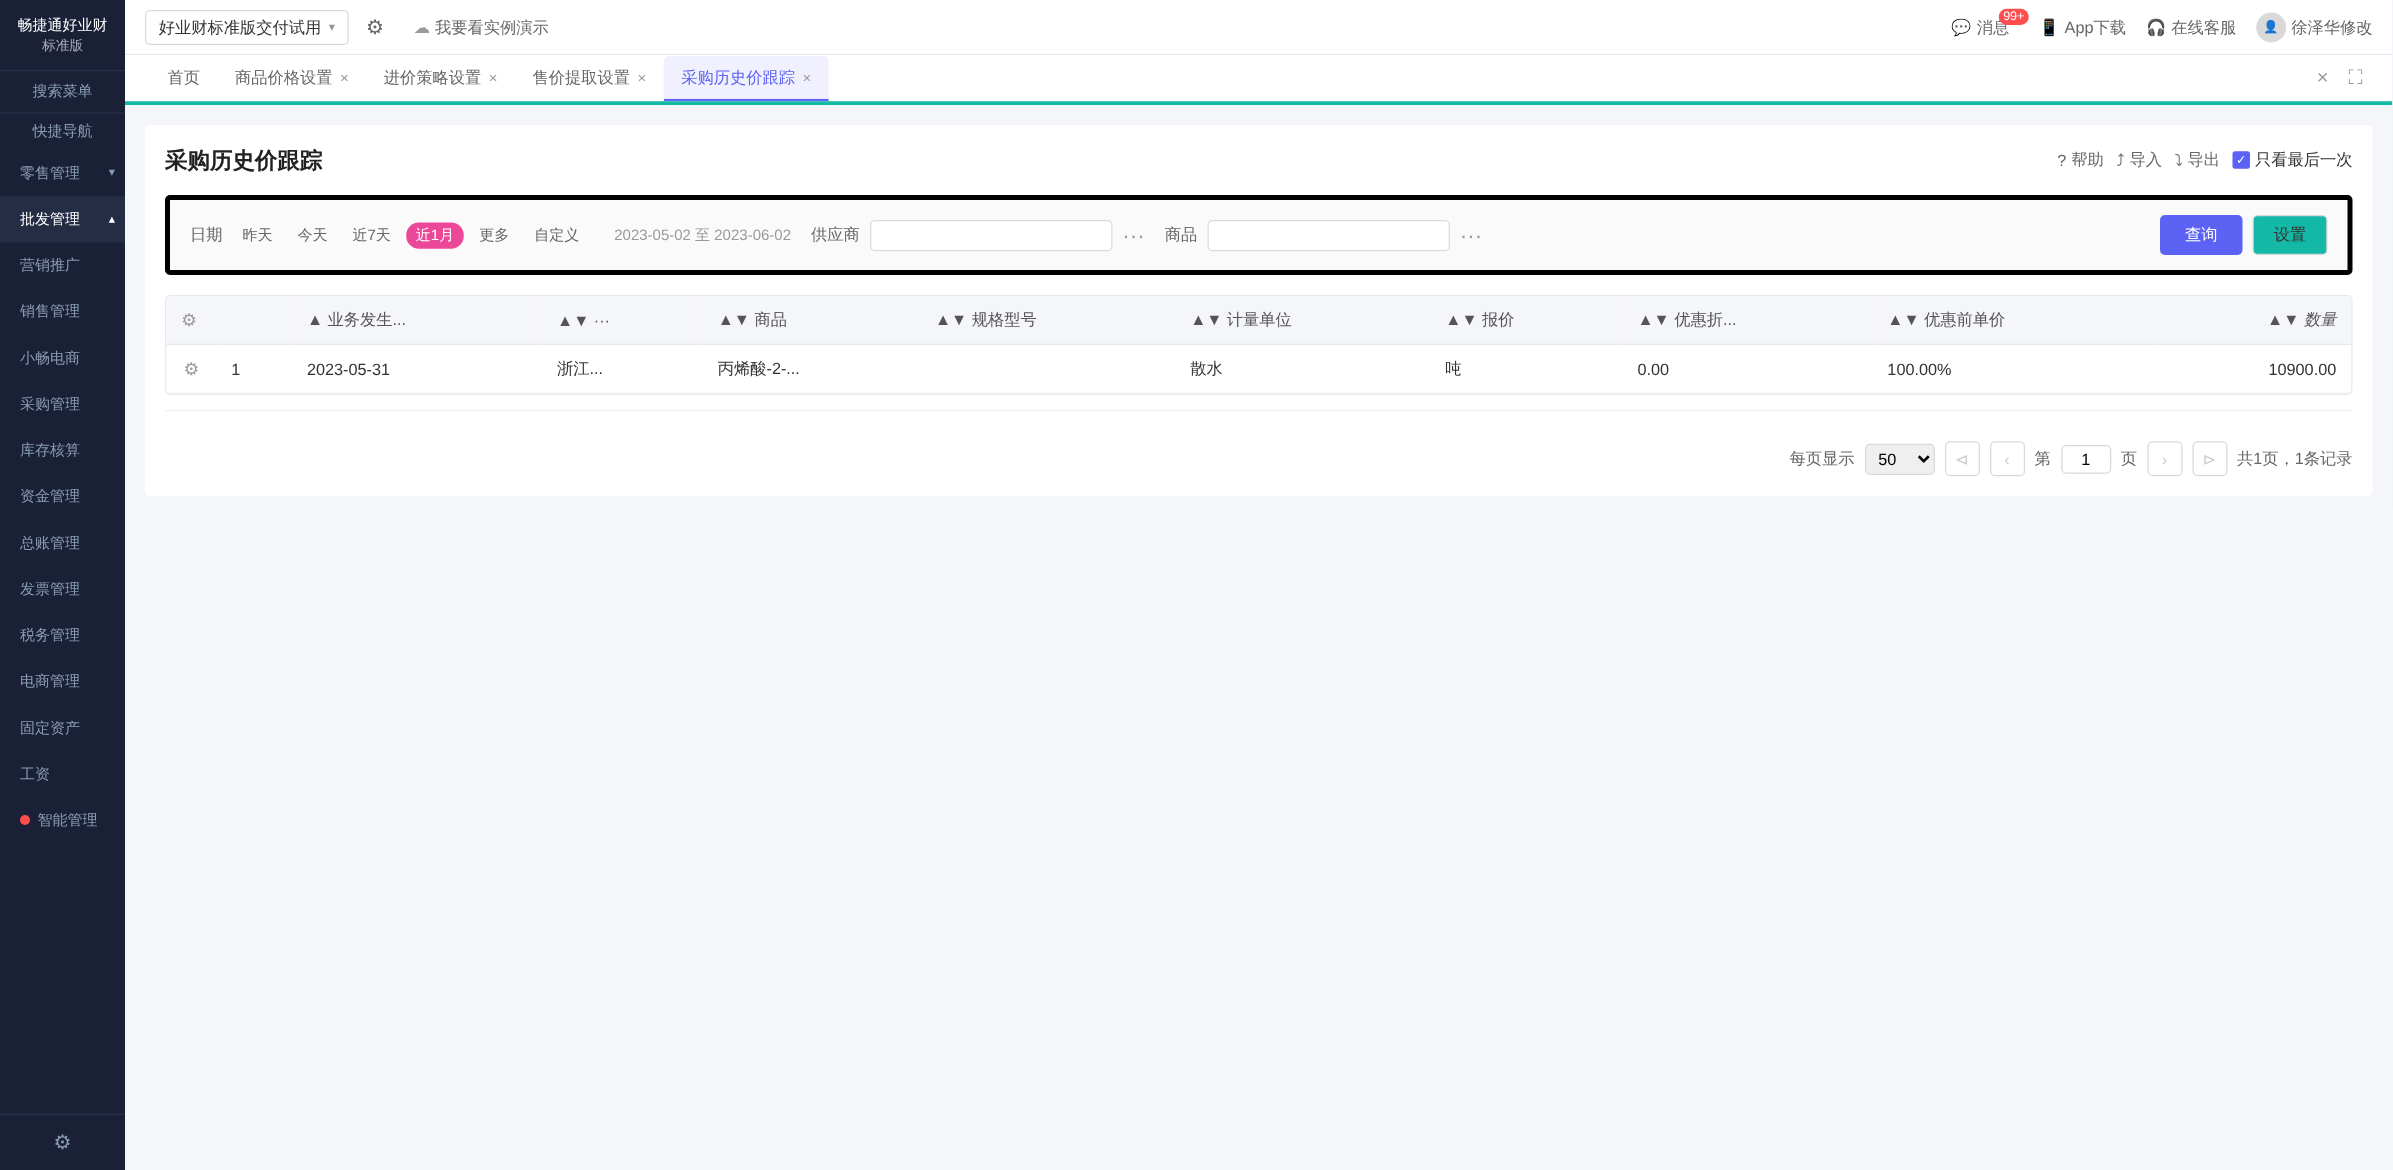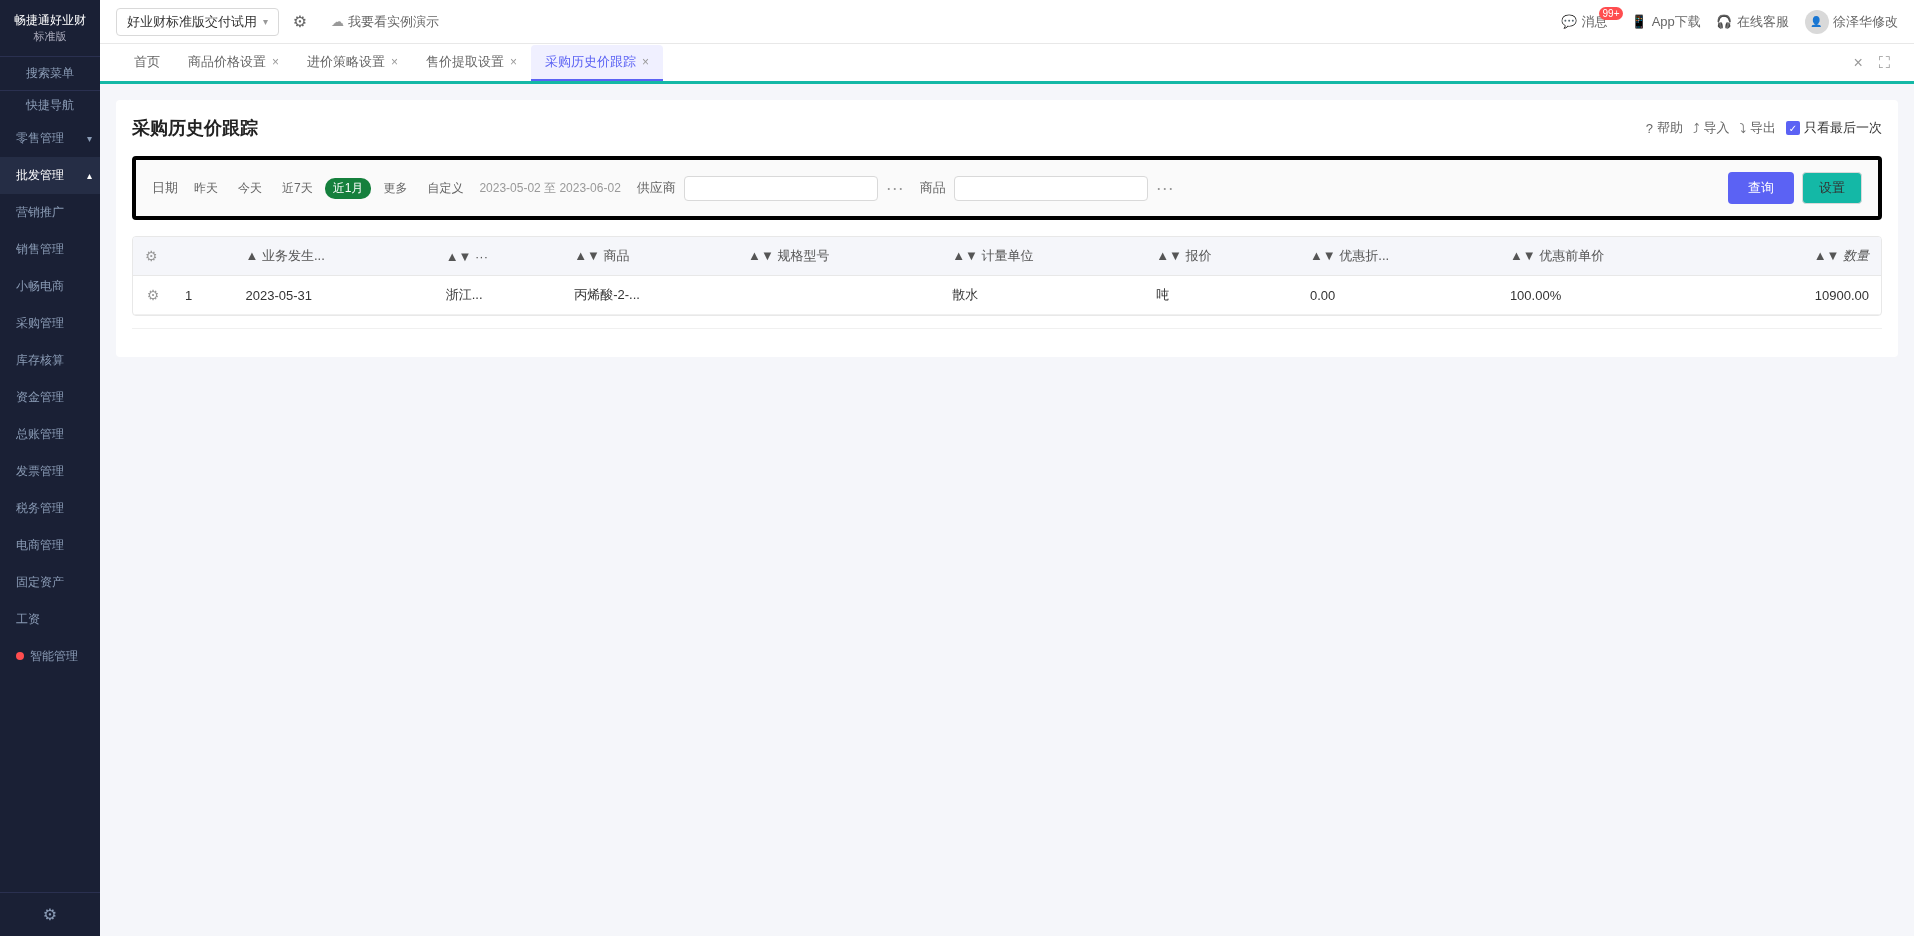--- a/index.html
+++ b/index.html
@@ -58,22 +58,22 @@
     .action-link { display: flex; align-items: center; gap: 4px; color: #666; font-size: 13px; cursor: pointer; }
     .checkbox-label { display: flex; align-items: center; gap: 4px; font-size: 13px; color: #333; cursor: pointer; }
     .checkbox-blue { width: 14px; height: 14px; background: #5b62f4; border-radius: 2px; display: inline-flex; align-items: center; justify-content: center; color: #fff; font-size: 10px; }
 
     
     .filter-bar { display: flex; align-items: center; gap: 16px; margin-bottom: 16px; padding: 12px 16px; background: #fafafa; border: 4px solid #000000; border-radius: 4px; flex-wrap: wrap; }
     .filter-group { display: flex; align-items: center; gap: 8px; }
     .filter-label { color: #666; font-size: 13px; white-space: nowrap; }
     .date-options { display: flex; align-items: center; gap: 4px; }
     .date-btn { padding: 2px 8px; font-size: 12px; color: #666; cursor: pointer; border-radius: 10px; }
-    .date-btn.active { background: #15803d; color: #fff; border-radius: 10px; }
-    .date-range { font-size: 12px; color: #999; margin-left: 0; }
+    .date-btn.active { background: #ec4899; color: #fff; border-radius: 10px; }
+    .date-range { font-size: 12px; color: #999; margin-left: 12px; }
     .filter-input { border: 1px solid #d9d9d9; border-radius: 4px; padding: 4px 8px; font-size: 13px; color: #333; min-width: 160px; outline: none; }
     .filter-dots { color: #999; cursor: pointer; font-size: 18px; line-height: 1; }
     .filter-actions { margin-left: auto; display: flex; gap: 8px; }
     .btn-query { background: #5b62f4; color: #fff; border: none; padding: 6px 20px; border-radius: 4px; cursor: pointer; font-size: 13px; }
     .btn-settings { background: #14b8a6; color: #333; border: 1px solid #d9d9d9; padding: 6px 16px; border-radius: 4px; cursor: pointer; font-size: 13px; }
 
     
     .data-table { width: 100%; border-collapse: collapse; font-size: 13px; }
     .data-table th { background: #f5f6fa; padding: 10px 12px; text-align: left; color: #555; font-weight: 500; border-bottom: 1px solid #e8e8e8; white-space: nowrap; }
     .data-table td { padding: 10px 12px; border-bottom: 1px solid #f0f0f0; color: #333; white-space: nowrap; }
@@ -327,16 +327,32 @@
               <td>0.00</td>
               <td>100.00%</td>
               <td style="text-align:right;">10900.00</td>
             </tr>
           </tbody>
         </table>
       </div>
 
       <div class="divider"></div>
 
+      <div class="pagination">
+        <span class="pagination-label">每页显示</span>
+        <select class="page-size-select">
+          <option>50</option>
+          <option>100</option>
+          <option>200</option>
+        </select>
+        <div class="page-btn disabled">⊲</div>
+        <div class="page-btn disabled">‹</div>
+        <span>第</span>
+        <input class="page-input" type="text" value="1" style="">
+        <span>页</span>
+        <div class="page-btn disabled">›</div>
+        <div class="page-btn disabled">⊳</div>
+        <span class="page-total">共1页，1条记录</span>
+      </div>
 
     </div>
   </div>
 </div>
 
 </body></html>

